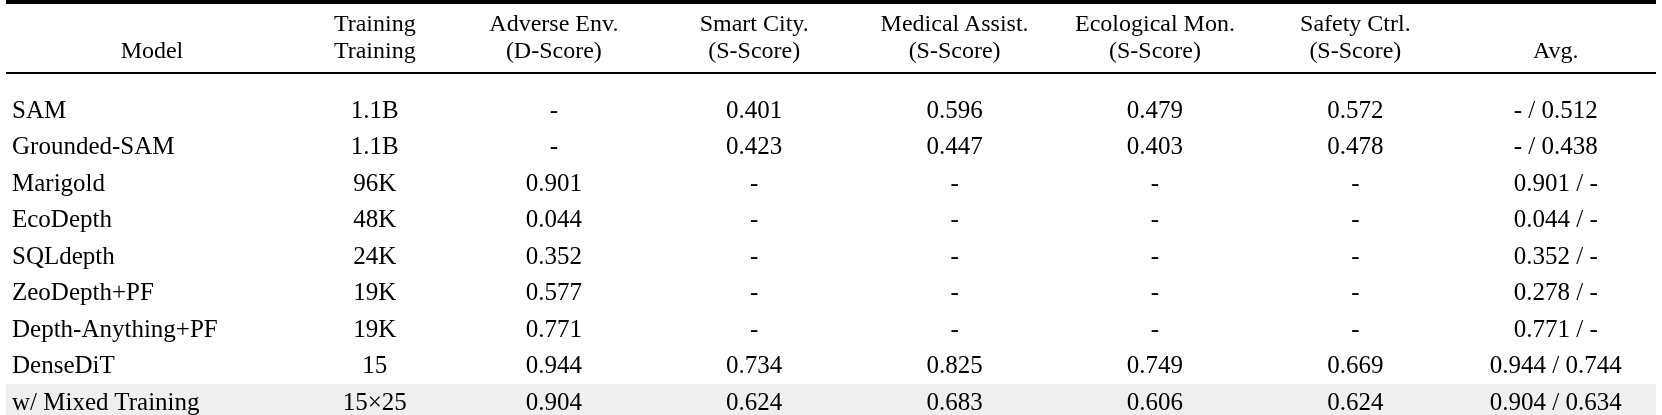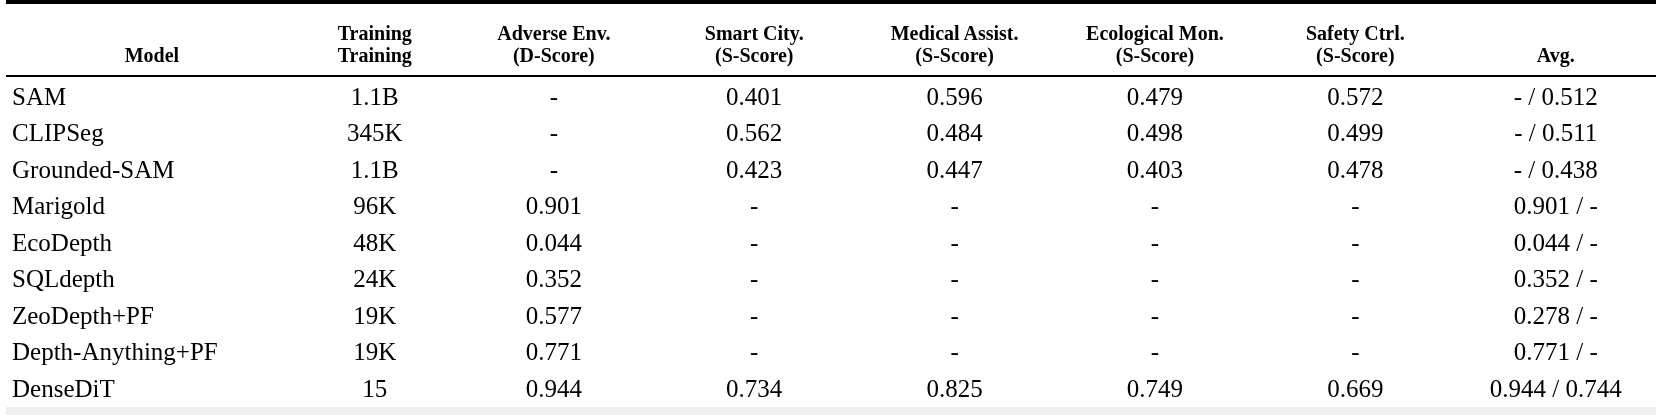--- a/index.html
+++ b/index.html
@@ -38,24 +38,24 @@
   .rule-top {
     height: 4px;
     background: #000000;
     margin: 0 0 0 0;
   }
   .rule-mid {
     height: 2px;
     background: #000000;
   }
   th.hd {
-    font-weight: bold;
-    font-size: 20px;
+    font-weight: normal;
+    font-size: 24px;
     line-height: 1.12;
-    padding: 18px 4px 8px 4px;
+    padding: 6px 4px 8px 4px;
     text-align: center;
     vertical-align: bottom;
     white-space: nowrap;
   }
   th.hd.left {
     text-align: center;
     padding-left: 6px;
   }
   th.hd .l2 { display: block; }
   td.cell {
@@ -64,21 +64,21 @@
     font-size: 25px;
     line-height: 1.30;
     white-space: nowrap;
   }
   td.cell.left {
     text-align: left;
     padding-left: 6px;
   }
   tr.bold td.cell { font-weight: normal; }
   tr.shaded td.cell { background: #efefef; }
-  tr.first-body td.cell { padding-top: 4px; }
+  tr.first-body td.cell { padding-top: 20px; }
   tr.last-body td.cell { padding-bottom: 5px; }
 </style>
 </head>
 <body>
 
 <div class="table-wrap">
   <div class="rule-top"></div>
   <table class="results">
     <colgroup>
       <col class="c-model">
@@ -140,30 +140,20 @@
     <tbody id="tbody">
         <tr class="first-body">
           <td class="cell left">SAM</td>
           <td class="cell">1.1B</td>
           <td class="cell">-</td>
           <td class="cell">0.401</td>
           <td class="cell">0.596</td>
           <td class="cell">0.479</td>
           <td class="cell">0.572</td>
           <td class="cell">- / 0.512</td>
-        </tr>
-        <tr class="">
-          <td class="cell left">CLIPSeg</td>
-          <td class="cell">345K</td>
-          <td class="cell">-</td>
-          <td class="cell">0.562</td>
-          <td class="cell">0.484</td>
-          <td class="cell">0.498</td>
-          <td class="cell">0.499</td>
-          <td class="cell">- / 0.511</td>
         </tr>
         <tr class="">
           <td class="cell left">Grounded-SAM</td>
           <td class="cell">1.1B</td>
           <td class="cell">-</td>
           <td class="cell">0.423</td>
           <td class="cell">0.447</td>
           <td class="cell">0.403</td>
           <td class="cell">0.478</td>
           <td class="cell">- / 0.438</td>

